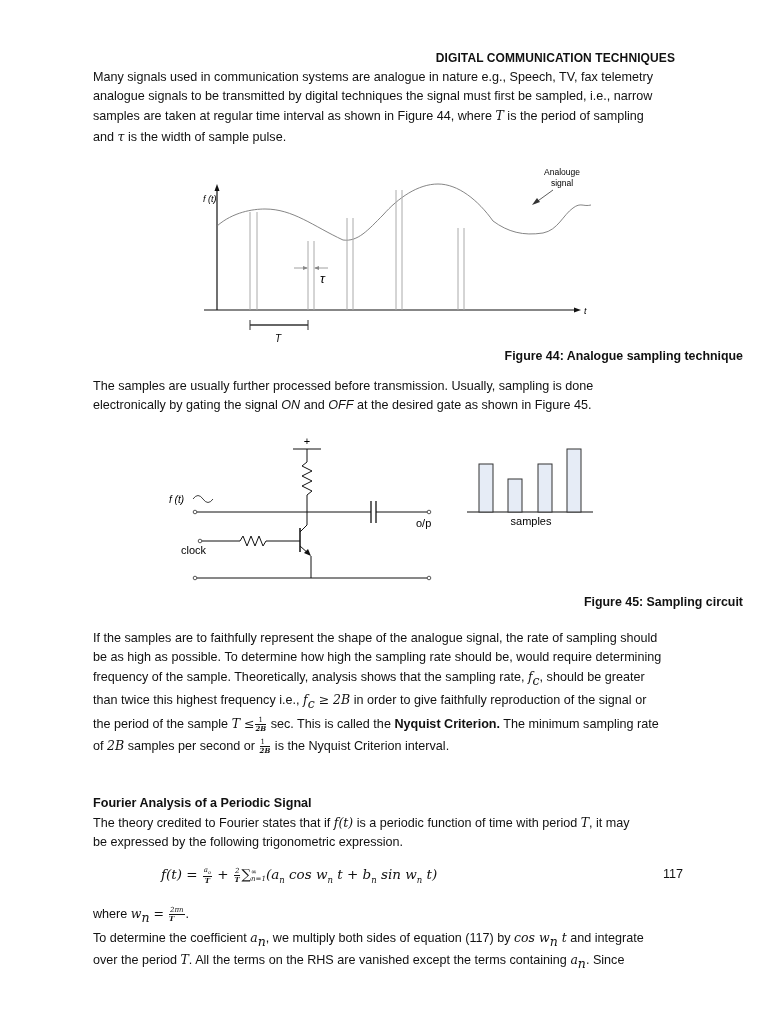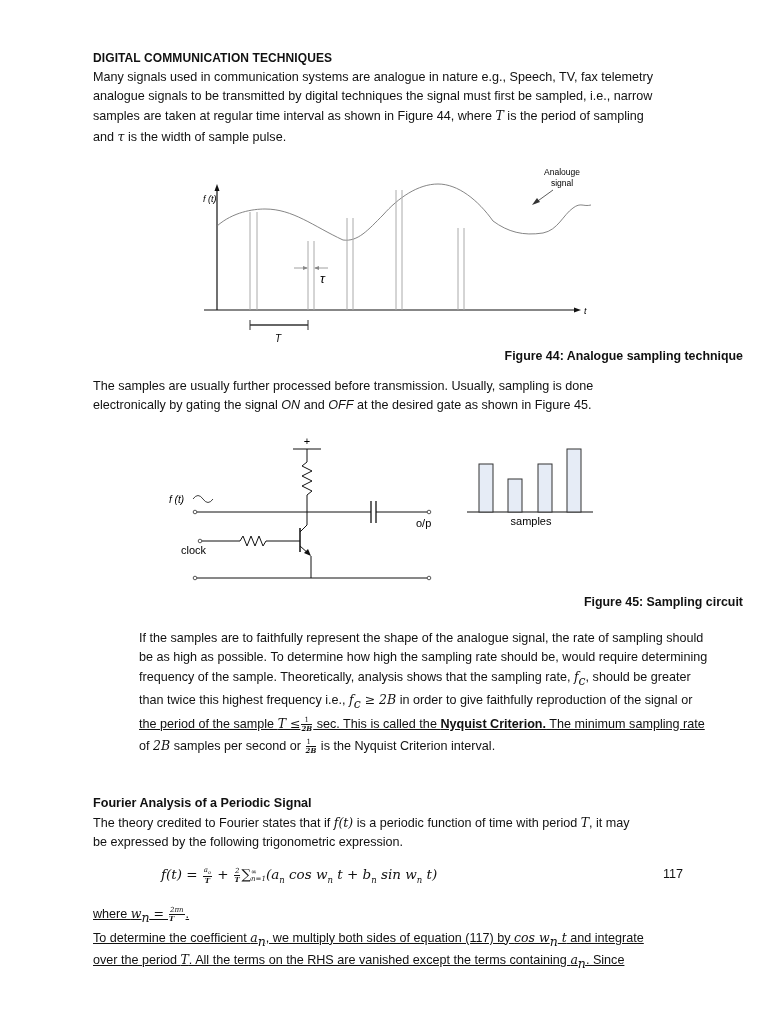--- a/index.html
+++ b/index.html
@@ -7,21 +7,21 @@
     width: 768px; height: 1024px; position: relative; overflow: hidden;
     font-family: "Liberation Sans", sans-serif; color: #111;
   }
   .page { position: absolute; left: 93px; top: 0; width: 582px; }
   .p {
     font-size: 12.6px; line-height: 19.2px; text-align: justify;
     text-align-last: auto; margin: 0;
   }
   .last { text-align-last: left; }
   .title {
-    position: absolute; top: 51px; left: 0; width: 582px; text-align: left;
+    position: absolute; top: 51px; left: 0; width: 582px; text-align: right;
     font-size: 12px; font-weight: bold; letter-spacing: 0.1px;
   }
   .math { font-family: "DejaVu Serif", serif; font-style: italic; font-size: 12.5px; }
   .mathn { font-family: "DejaVu Serif", serif; font-size: 12.5px; }
   .caption {
     position: absolute; font-size: 12.4px; font-weight: bold; text-align: right;
   }
   .heading { font-size: 12.6px; font-weight: bold; }
   .frac {
     display: inline-block; vertical-align: middle; text-align: center;
@@ -140,39 +140,39 @@
       <rect x="316" y="32" width="14" height="48" fill="#e6ecf6" stroke="#333" stroke-width="1"></rect>
       <rect x="345" y="47" width="14" height="33" fill="#e6ecf6" stroke="#333" stroke-width="1"></rect>
       <rect x="375" y="32" width="14" height="48" fill="#e6ecf6" stroke="#333" stroke-width="1"></rect>
       <rect x="404" y="17" width="14" height="63" fill="#e6ecf6" stroke="#333" stroke-width="1"></rect>
     </g>
     <text x="368" y="93" font-size="11" text-anchor="middle">samples</text>
   </svg>
 
   <div class="caption" style="top:595px; left:0; width:650px;">Figure 45: Sampling circuit</div>
 
-  <div style="position:absolute; top:629px; left:0; width:582px;margin-left:46px;">
+  <div style="position:absolute; top:629px; left:0; width:582px;">
     <p class="p">If the samples are to faithfully represent the shape of the analogue signal, the rate of sampling should</p>
     <p class="p">be as high as possible. To determine how high the sampling rate should be, would require determining</p>
     <p class="p"><span>frequency of the sample. Theoretically, analysis shows that the sampling rate, </span><span class="math">f</span><sub class="math">c</sub><span>, should be greater</span></p>
     <p class="p"><span>than twice this highest frequency i.e., </span><span class="math">f</span><sub class="math">c</sub><span class="math"> ≥ 2B</span><span> in order to give faithfully reproduction of the signal or</span></p>
-    <p class="p" style="line-height:21px;text-decoration:underline;"><span>the period of the sample </span><span class="math">T ≤</span><span class="frac"><span class="num">1</span><span class="den">2B</span></span><span> sec.  This is called the </span><b>Nyquist Criterion.</b><span> The minimum sampling rate</span></p>
+    <p class="p" style="line-height:21px;"><span>the period of the sample </span><span class="math">T ≤</span><span class="frac"><span class="num">1</span><span class="den">2B</span></span><span> sec.  This is called the </span><b>Nyquist Criterion.</b><span> The minimum sampling rate</span></p>
     <p class="p last" style="line-height:21px;"><span>of </span><span class="math">2B</span><span> samples per second or </span><span class="frac"><span class="num">1</span><span class="den">2B</span></span><span> is the Nyquist Criterion interval.</span></p>
   </div>
 
   <div style="position:absolute; top:794px; left:0; width:582px;">
     <p class="p heading">Fourier Analysis of a Periodic Signal</p>
     <p class="p"><span>The theory credited to Fourier states that if </span><span class="math">f(t)</span><span> is a periodic function of time with period </span><span class="math">T</span><span>, it may</span></p>
     <p class="p last">be expressed by the following trigonometric expression.</p>
   </div>
 
   <div class="eq">
     <span>f(t) = </span><span class="frac"><span class="num"><span>a</span><sub style="font-size:5px;">o</sub></span><span class="den">T</span></span><span style="font-style:normal;"> + </span><span class="frac"><span class="num">2</span><span class="den">T</span></span><span style="font-style:normal;">∑</span><span style="display:inline-block; vertical-align:middle; font-size:7px; line-height:7px;"><span style="display:block;">∞</span><span style="display:block;">n=1</span></span><span>(a</span><sub>n</sub><span> cos w</span><sub>n</sub><span> t + b</span><sub>n</sub><span> sin w</span><sub>n</sub><span> t)</span>
   </div>
   <div class="eqnum">117</div>
 
-  <div style="position:absolute; top:904px; left:0; width:582px;text-decoration:underline;">
+  <div style="position:absolute; top:904px; left:0; width:582px;">
     <p class="p last" style="line-height:20px;"><span>where </span><span class="math">w</span><sub class="math">n</sub><span class="mathn"> = </span><span class="frac"><span class="num" style="font-style:italic;">2πn</span><span class="den">T</span></span><span>.</span></p>
     <p class="p"><span>To determine the coefficient </span><span class="math">a</span><sub class="math">n</sub><span>, we multiply both sides of equation (117) by </span><span class="math">cos w</span><sub class="math">n</sub><span class="math"> t</span><span> and integrate</span></p>
     <p class="p last"><span>over the period </span><span class="math">T</span><span>. All the terms on the RHS are vanished except the terms containing </span><span class="math">a</span><sub class="math">n</sub><span>. Since</span></p>
   </div>
 
 </div>
 
 </body></html>

